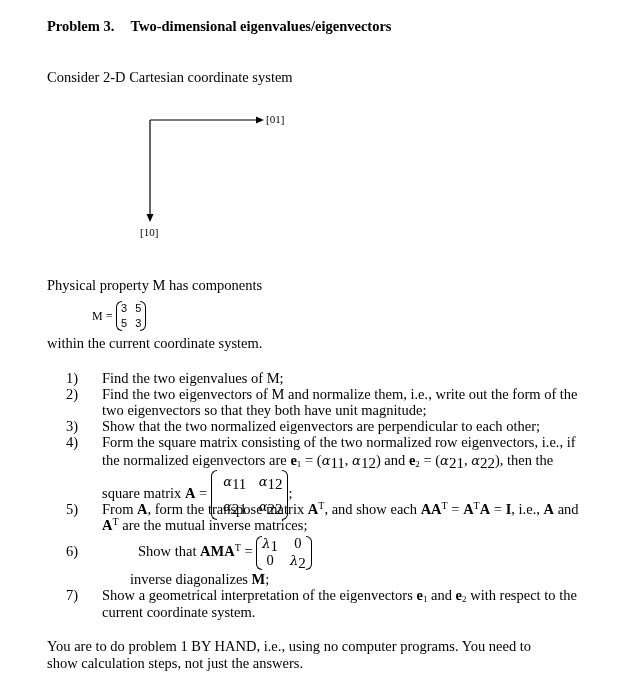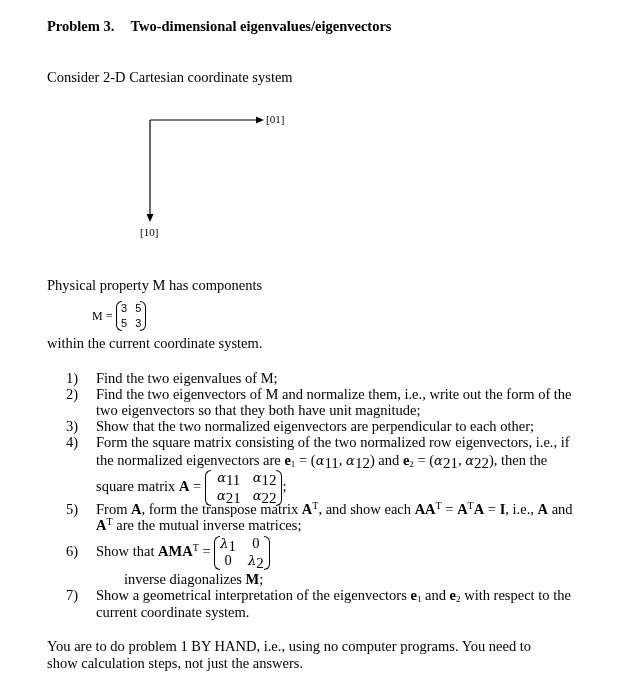--- a/index.html
+++ b/index.html
@@ -5,21 +5,21 @@
   html, body { margin: 0; padding: 0; background: #ffffff; }
   body {
     width: 618px; height: 688px; position: relative; overflow: hidden;
     font-family: "Liberation Serif", serif; font-size: 14.5px; color: #000;
   }
   .abs { position: absolute; white-space: nowrap; line-height: 16px; }
   .title { left: 47px; top: 18px; font-size: 14.5px; font-weight: bold; }
   .title .gap { display: inline-block; width: 16px; }
   .p { left: 47px; }
   .num { position: absolute; left: 66px; }
-  .txt { position: absolute; left: 96px; white-space: nowrap; line-height: 16px; }
+  .txt { position: absolute; left: 102px; white-space: nowrap; line-height: 16px; }
   .greek { font-family: "DejaVu Serif", serif; font-style: italic; font-size: 13px; }
   .sub { font-size: 15px; vertical-align: -3px; font-style: normal; }
   sup.T { font-size: 10px; vertical-align: 5px; line-height: 0; }
   .matrix {
     display: inline-grid; grid-template-columns: auto auto; column-gap: 10px;
     vertical-align: middle; position: relative; padding: 0 6px; line-height: 15px;
   }
   .matrix::before, .matrix::after {
     content: ""; position: absolute; top: 0; bottom: 0; width: 5px;
     border: 1.2px solid #000; 
@@ -78,42 +78,42 @@
   <div class="txt" style="top:418px;">Show that the two normalized eigenvectors are perpendicular to each other;</div>
 </div>
 
 <div>
   <div class="abs num" style="top:434px;">4)</div>
   <div class="txt" style="top:434px;">Form the square matrix consisting of the two normalized row eigenvectors, i.e., if</div>
   <div class="txt" style="top:452px;">
     <span>the normalized eigenvectors are </span><b>e</b><span class="e-sub">1</span><span> = (</span><span class="greek">α</span><span class="sub">11</span><span>, </span><span class="greek">α</span><span class="sub">12</span><span>) and </span><b>e</b><span class="e-sub">2</span><span> = (</span><span class="greek">α</span><span class="sub">21</span><span>, </span><span class="greek">α</span><span class="sub">22</span><span>), then the</span>
   </div>
   <div class="txt" style="top:470px; line-height:32px;">
-    <span>square matrix </span><b>A</b><span> = </span><span class="matrix" style="column-gap:12px; line-height:15px;padding-left:12px;">
+    <span>square matrix </span><b>A</b><span> = </span><span class="matrix" style="column-gap:12px; line-height:22px;padding-left:12px;">
       <span><span class="greek">α</span><span class="sub">11</span></span>
       <span><span class="greek">α</span><span class="sub">12</span></span>
       <span><span class="greek">α</span><span class="sub">21</span></span>
       <span><span class="greek">α</span><span class="sub">22</span></span>
     </span><span>;</span>
   </div>
 </div>
 
 <div>
   <div class="abs num" style="top:501px;">5)</div>
   <div class="txt" style="top:501px;">
     <span>From </span><b>A</b><span>, form the transpose matrix </span><b>A</b><sup class="T">T</sup><span>, and show each </span><b>AA</b><sup class="T">T</sup><span> = </span><b>A</b><sup class="T">T</sup><b>A</b><span> = </span><b>I</b><span>, i.e., </span><b>A</b><span> and</span>
   </div>
   <div class="txt" style="top:517px;">
     <b>A</b><sup class="T">T</sup><span> are the mutual inverse matrices;</span>
   </div>
 </div>
 
 <div>
   <div class="abs num" style="top:543px;">6)</div>
-  <div class="txt" style="top:535px; line-height:32px;">
+  <div class="txt" style="top:535px; line-height:32px;margin-left:36px;">
     <span>Show that </span><b>AMA</b><sup class="T">T</sup><span> = </span><span class="matrix" style="column-gap:12px; line-height:14px;">
       <span><span class="greek">λ</span><span class="sub">1</span></span>
       <span>0</span>
       <span>0</span>
       <span><span class="greek">λ</span><span class="sub">2</span></span>
     </span>
   </div>
   <div class="txt" style="top:571px;margin-left:28px;">
     <span>inverse diagonalizes </span><b>M</b><span>;</span>
   </div>

